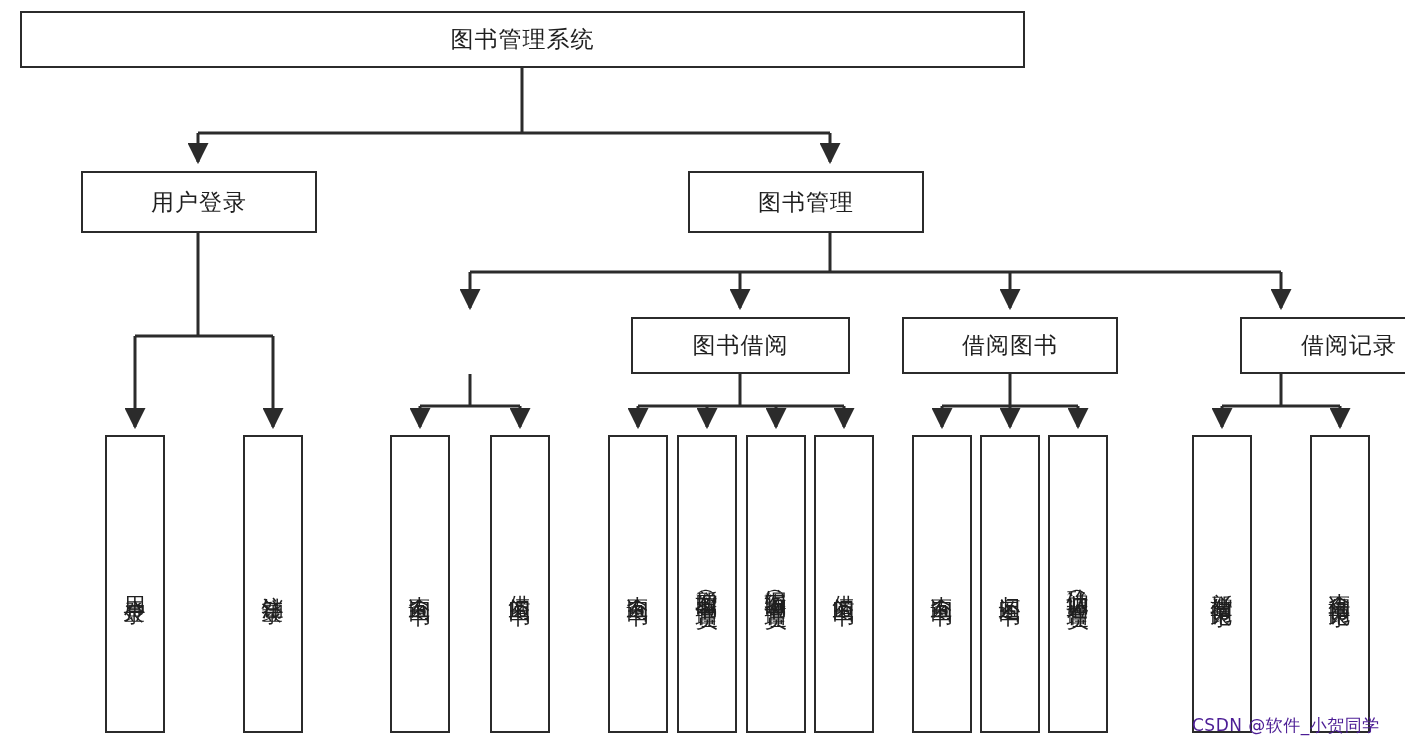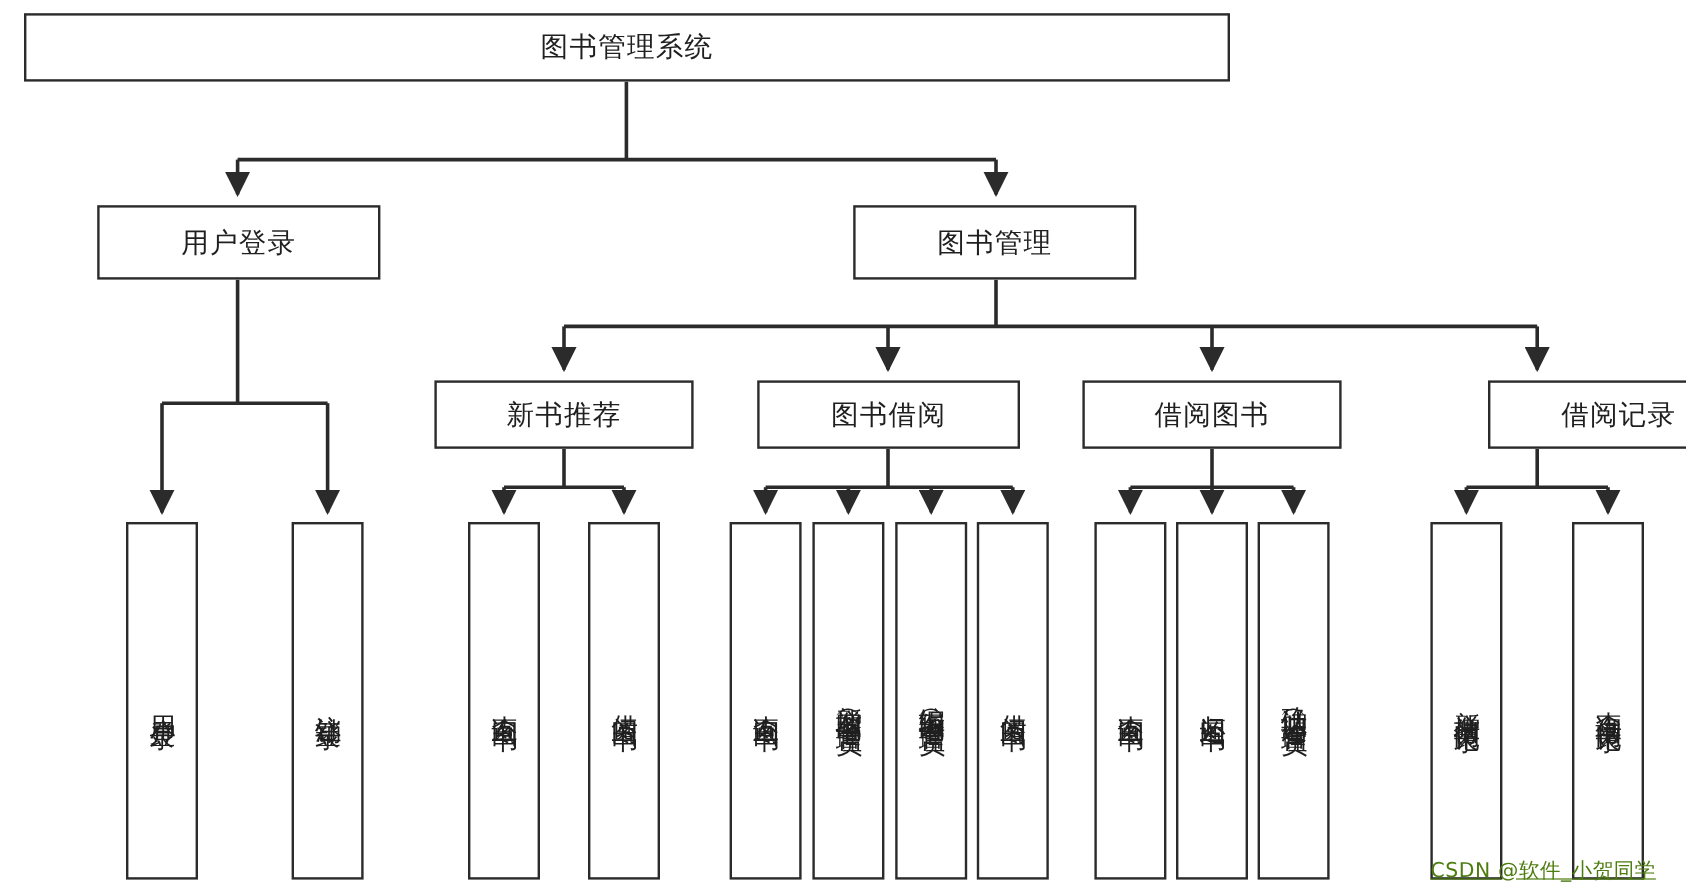--- a/index.html
+++ b/index.html
@@ -52,24 +52,23 @@
     writing-mode: vertical-rl;
     text-orientation: upright;
     display: block;
     max-height: 100%;
   }
   .watermark {
     position: absolute;
     left: 1192px;
     top: 714px;
     font-size: 17px;
-    color: #4d7c0f;
+    color: #4c1d95;
     white-space: nowrap;
     letter-spacing: 0.5px;
-    text-decoration: underline;
   }
 </style>
 </head>
 <body>
 
 <div id="canvas">
 
   <svg class="wires" viewBox="0 0 1405 747" xmlns="http://www.w3.org/2000/svg">
     <defs>
       <marker id="arrow" viewBox="0 0 10 10" refX="9" refY="5" markerWidth="7" markerHeight="7" orient="auto-start-reverse">
@@ -123,27 +122,24 @@
     </g>
   </svg>
 
   <div class="node horiz" style="left:20px; top:11px; width:1005px; height:57px;">
     <span>图书管理系统</span>
   </div>
 
   <div class="node horiz" style="left:81px; top:171px; width:236px; height:62px;">
     <span>用户登录</span>
   </div>
-  <div class="node horiz" style="left:711px; top:171px; width:236px; height:62px;">
+  <div class="node horiz" style="left:688px; top:171px; width:236px; height:62px;">
     <span>图书管理</span>
   </div>
 
-  <div class="node horiz" style="left:362px; top:317px; width:216px; height:57px;">
-    <span>新书推荐</span>
-  </div>
   <div class="node horiz" style="left:631px; top:317px; width:219px; height:57px;text-align:right;">
     <span>图书借阅</span>
   </div>
   <div class="node horiz" style="left:902px; top:317px; width:216px; height:57px;">
     <span>借阅图书</span>
   </div>
   <div class="node horiz" style="left:1240px; top:317px; width:218px; height:57px;">
     <span>借阅记录</span>
   </div>
 

